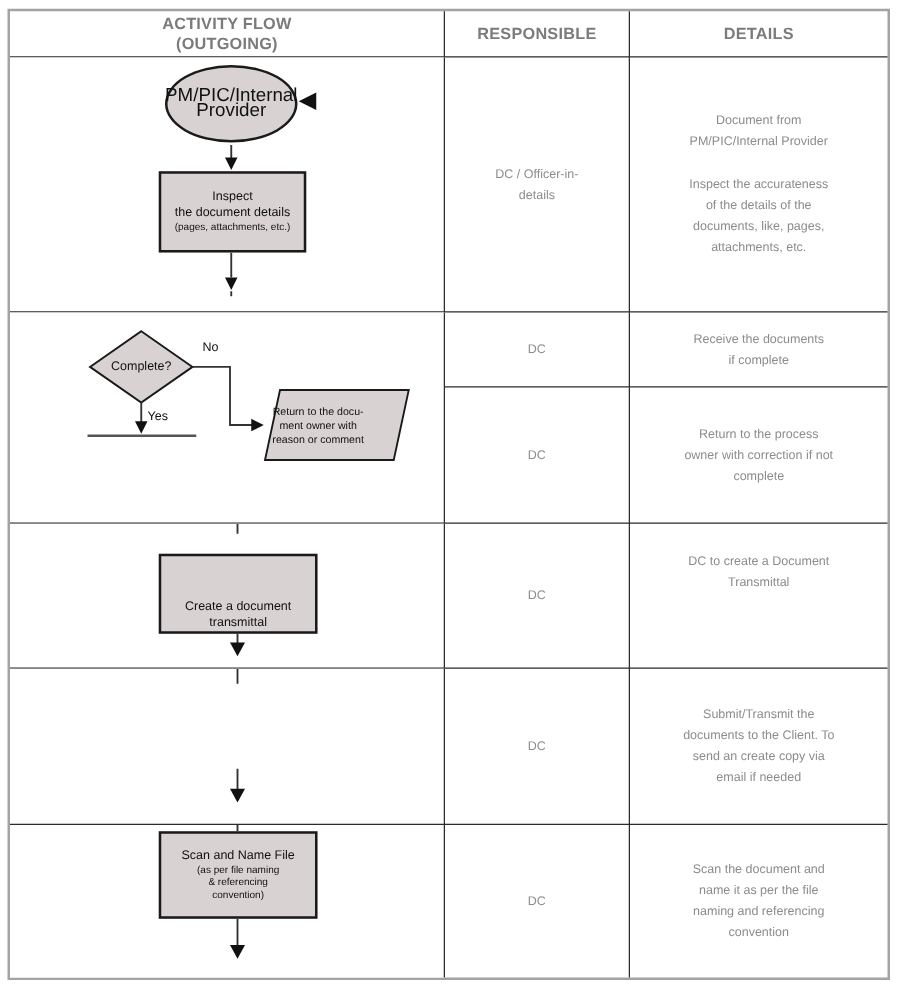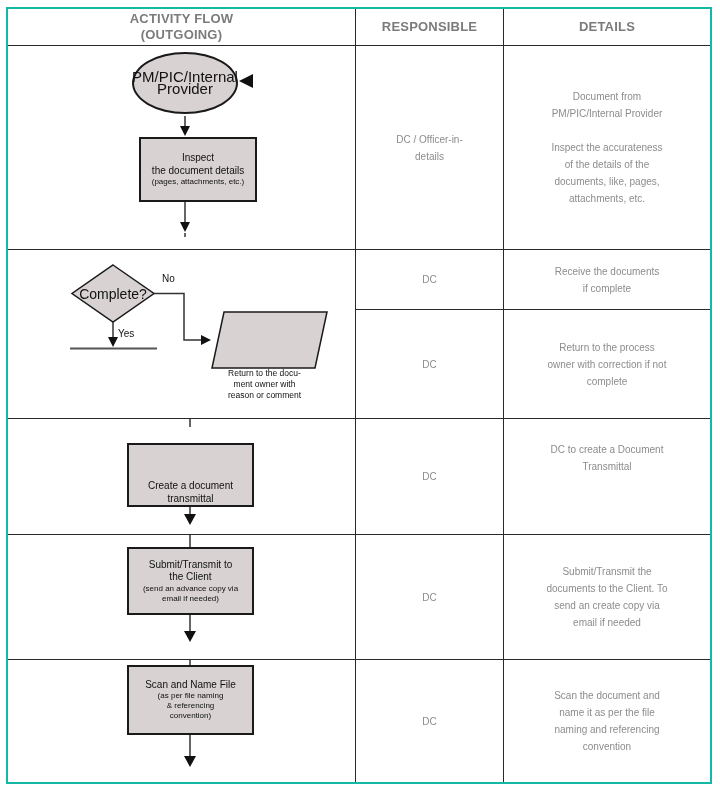--- a/index.html
+++ b/index.html
@@ -8,21 +8,21 @@
     width: 720px; height: 794px;
     font-family: "Liberation Sans", sans-serif;
     position: relative;
     color: #1a1a1a;
   }
   .page { position: absolute; inset: 0; background: #fff; }
 
   .proc-table {
     position: absolute; left: 6px; top: 7px;
     width: 706px; height: 777px;
-    border: 2px solid #14b8a6;
+    border: 2px solid #a3a3a3;
     display: grid;
     grid-template-columns: 348px 148px auto;
     grid-template-rows: 37px 204px 60px 109px 116px 125px auto;
     background: #ffffff;
   }
   .cell {
     border-right: 1.5px solid #2a2a2a;
     border-bottom: 1.5px solid #2a2a2a;
     position: relative;
     overflow: hidden;
@@ -63,26 +63,26 @@
     position: absolute;
     background: #d8d2d2; border: 2px solid #1a1a1a;
     display: flex; flex-direction: column; align-items: center; justify-content: center;
     font-size: 10px; line-height: 12.5px;
   }
   .procbox .sub { font-size: 8px; line-height: 10px; }
 
   .diamond-label {
     position: absolute; left: 64px; top: 15px; width: 82px; height: 57px;
     display: flex; align-items: center; justify-content: center;
-    font-size: 14px;
+    font-size: 10px;
   }
   .para-label {
-    position: absolute; left: 200px; top: 63px; width: 113px; height: 54px;
-    display: flex; align-items: center; justify-content: center;
-    font-size: 8.5px; line-height: 11px; margin-top: 44px;
+    position: absolute; left: 190px; top: 63px; width: 113px; height: 54px;
+    display: flex; align-items: center; justify-content: center;
+    font-size: 8.5px; line-height: 11px;
   }
   .edge-label { position: absolute; font-size: 10px; color: #111; }
   .edge-label.no  { left: 154px; top: 23px; }
   .edge-label.yes { left: 110px; top: 78px; }
 
   .cline { stroke: #333; stroke-width: 1.5; fill: none; }
   .ahead { fill: #111; stroke: none; }
   .landing { stroke: #555; stroke-width: 2; }
 </style>
 </head>
@@ -106,21 +106,21 @@
           <polygon class="ahead" points="177,90 172,80 182,80"></polygon>
         </g>
         <g>
           <line class="cline" x1="177" y1="156" x2="177" y2="176"></line>
           <polygon class="ahead" points="177,186 172,176 182,176"></polygon>
           <line class="cline" x1="177" y1="187" x2="177" y2="191"></line>
         </g>
       </svg>
       <div class="ellipse shape-text">PM/PIC/Internal
 Provider</div>
-      <div class="procbox" style="left:119px; top:91px; width:118px; height:65px;margin-left:12px;">
+      <div class="procbox" style="left:119px; top:91px; width:118px; height:65px;">
         <div class="shape-text">Inspect
 the document details</div>
         <div class="shape-text sub">(pages, attachments, etc.)</div>
       </div>
     </div>
     <div class="cell txtcell">DC / Officer-in-
 details</div>
     <div class="cell txtcell last-col">Document from
 PM/PIC/Internal Provider
 
@@ -176,26 +176,20 @@
 Transmittal</div>
 
     <div class="cell flowcell">
       <svg width="348" height="123" viewBox="0 0 348 123">
         <line class="cline" x1="182" y1="0" x2="182" y2="12"></line>
         <g>
           <line class="cline" x1="182" y1="80" x2="182" y2="97"></line>
           <polygon class="ahead" points="182,107 176,96 188,96"></polygon>
         </g>
       </svg>
-      <div class="procbox" style="left:119px; top:12px; width:127px; height:68px;">
-        <div class="shape-text">Submit/Transmit to
-the Client</div>
-        <div class="shape-text sub">(send an advance copy via
-email if needed)</div>
-      </div>
     </div>
     <div class="cell txtcell">DC</div>
     <div class="cell txtcell last-col">Submit/Transmit the
 documents to the Client. To
 send an create copy via
 email if needed</div>
 
     <div class="cell flowcell last-row">
       <svg width="348" height="123" viewBox="0 0 348 123">
         <line class="cline" x1="182" y1="0" x2="182" y2="5"></line>

